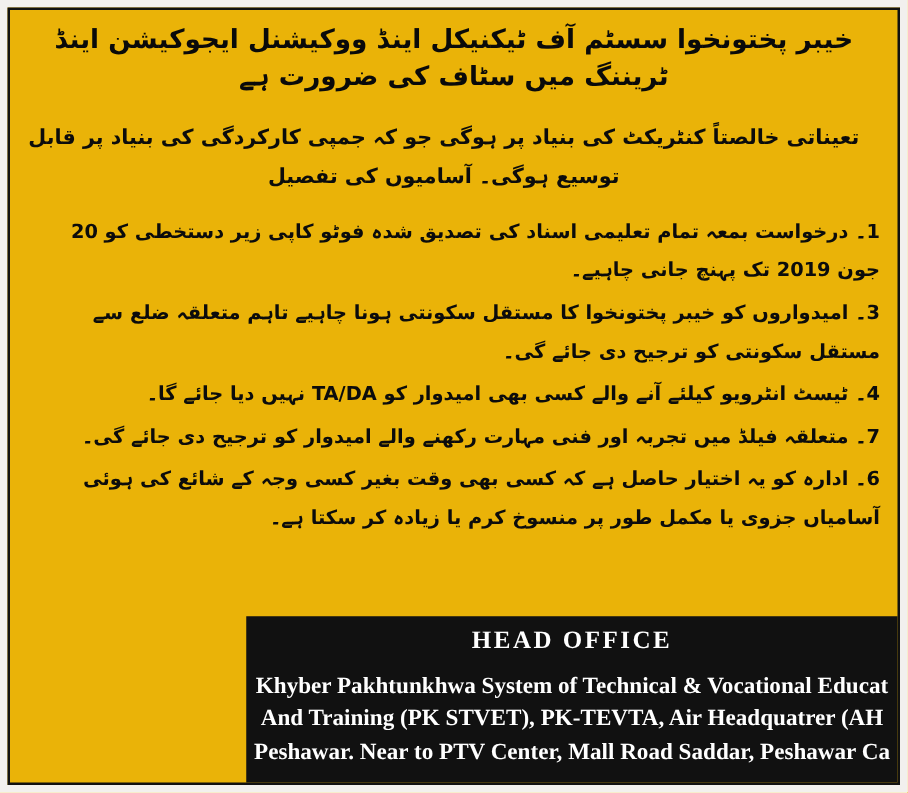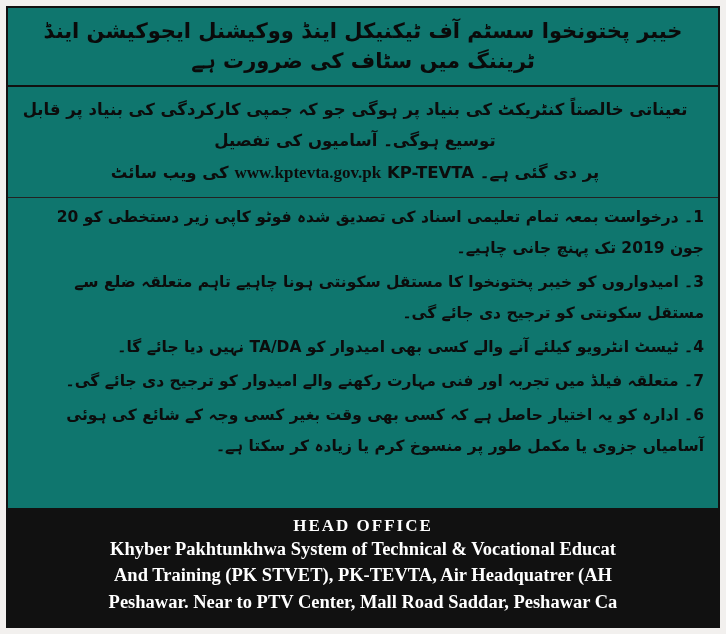--- a/index.html
+++ b/index.html
@@ -18,24 +18,25 @@
     box-sizing: border-box;
     overflow: hidden;
   }
   .ad-frame {
     position: absolute;
     left: 6px;
     top: 6px;
     right: 6px;
     bottom: 6px;
     border: 2px solid #111;
-    background: #0f766e;
+    background: #eab308;
     box-sizing: border-box;
     display: flex;
     flex-direction: column;
+    align-items: flex-end;
   }
   
   .headline {
     padding: 8px 10px 6px 10px;
     text-align: center;
     direction: rtl;
     font-family: "DejaVu Sans", sans-serif;
     font-weight: bold;
     font-size: 21px;
     line-height: 1.45;
@@ -88,47 +89,42 @@
   
   .footer {
     background: #111111;
     color: #ffffff;
     text-align: center;
     padding: 8px 6px 10px 6px;
     font-family: "Liberation Serif", serif;
     font-weight: bold;
   }
   .footer .title {
-    font-size: 17px;
+    font-size: 20px;
     letter-spacing: 2px;
-    margin-bottom: 0;
+    margin-bottom: 12px;
   }
   .footer .line {
     font-size: 18.5px;
     line-height: 1.45;
     white-space: nowrap;
     overflow: hidden;
   }
 </style>
 </head>
 <body>
 
 <div class="page">
   <div class="ad-frame">
 
     <div class="headline">خیبر پختونخوا سسٹم آف ٹیکنیکل اینڈ ووکیشنل ایجوکیشن اینڈ ٹریننگ میں سٹاف کی ضرورت ہے</div>
     <hr class="rule">
 
     <div class="intro">
       <div>تعیناتی خالصتاً کنٹریکٹ کی بنیاد پر ہوگی جو کہ جمپی کارکردگی کی بنیاد پر قابل توسیع ہوگی۔ آسامیوں کی تفصیل</div>
-      <div>
-        <span>پر دی گئی ہے۔</span>
-        <span class="web">www.kptevta.gov.pk</span>
-        <span>KP-TEVTA کی ویب سائٹ</span>
-      </div>
     </div>
     <hr class="rule thin">
 
     <div class="conditions">
       <div class="cond">1۔ درخواست بمعہ تمام تعلیمی اسناد کی تصدیق شدہ فوٹو کاپی زیر دستخطی کو 20 جون 2019 تک پہنچ جانی چاہیے۔</div>
       <div class="cond">3۔ امیدواروں کو خیبر پختونخوا کا مستقل سکونتی ہونا چاہیے تاہم متعلقہ ضلع سے مستقل سکونتی کو ترجیح دی جائے گی۔</div>
       <div class="cond">4۔ ٹیسٹ انٹرویو کیلئے آنے والے کسی بھی امیدوار کو TA/DA نہیں دیا جائے گا۔</div>
       <div class="cond">7۔ متعلقہ فیلڈ میں تجربہ اور فنی مہارت رکھنے والے امیدوار کو ترجیح دی جائے گی۔</div>
       <div class="cond">6۔ ادارہ کو یہ اختیار حاصل ہے کہ کسی بھی وقت بغیر کسی وجہ کے شائع کی ہوئی آسامیاں جزوی یا مکمل طور پر منسوخ کرم یا زیادہ کر سکتا ہے۔</div>
     </div>

